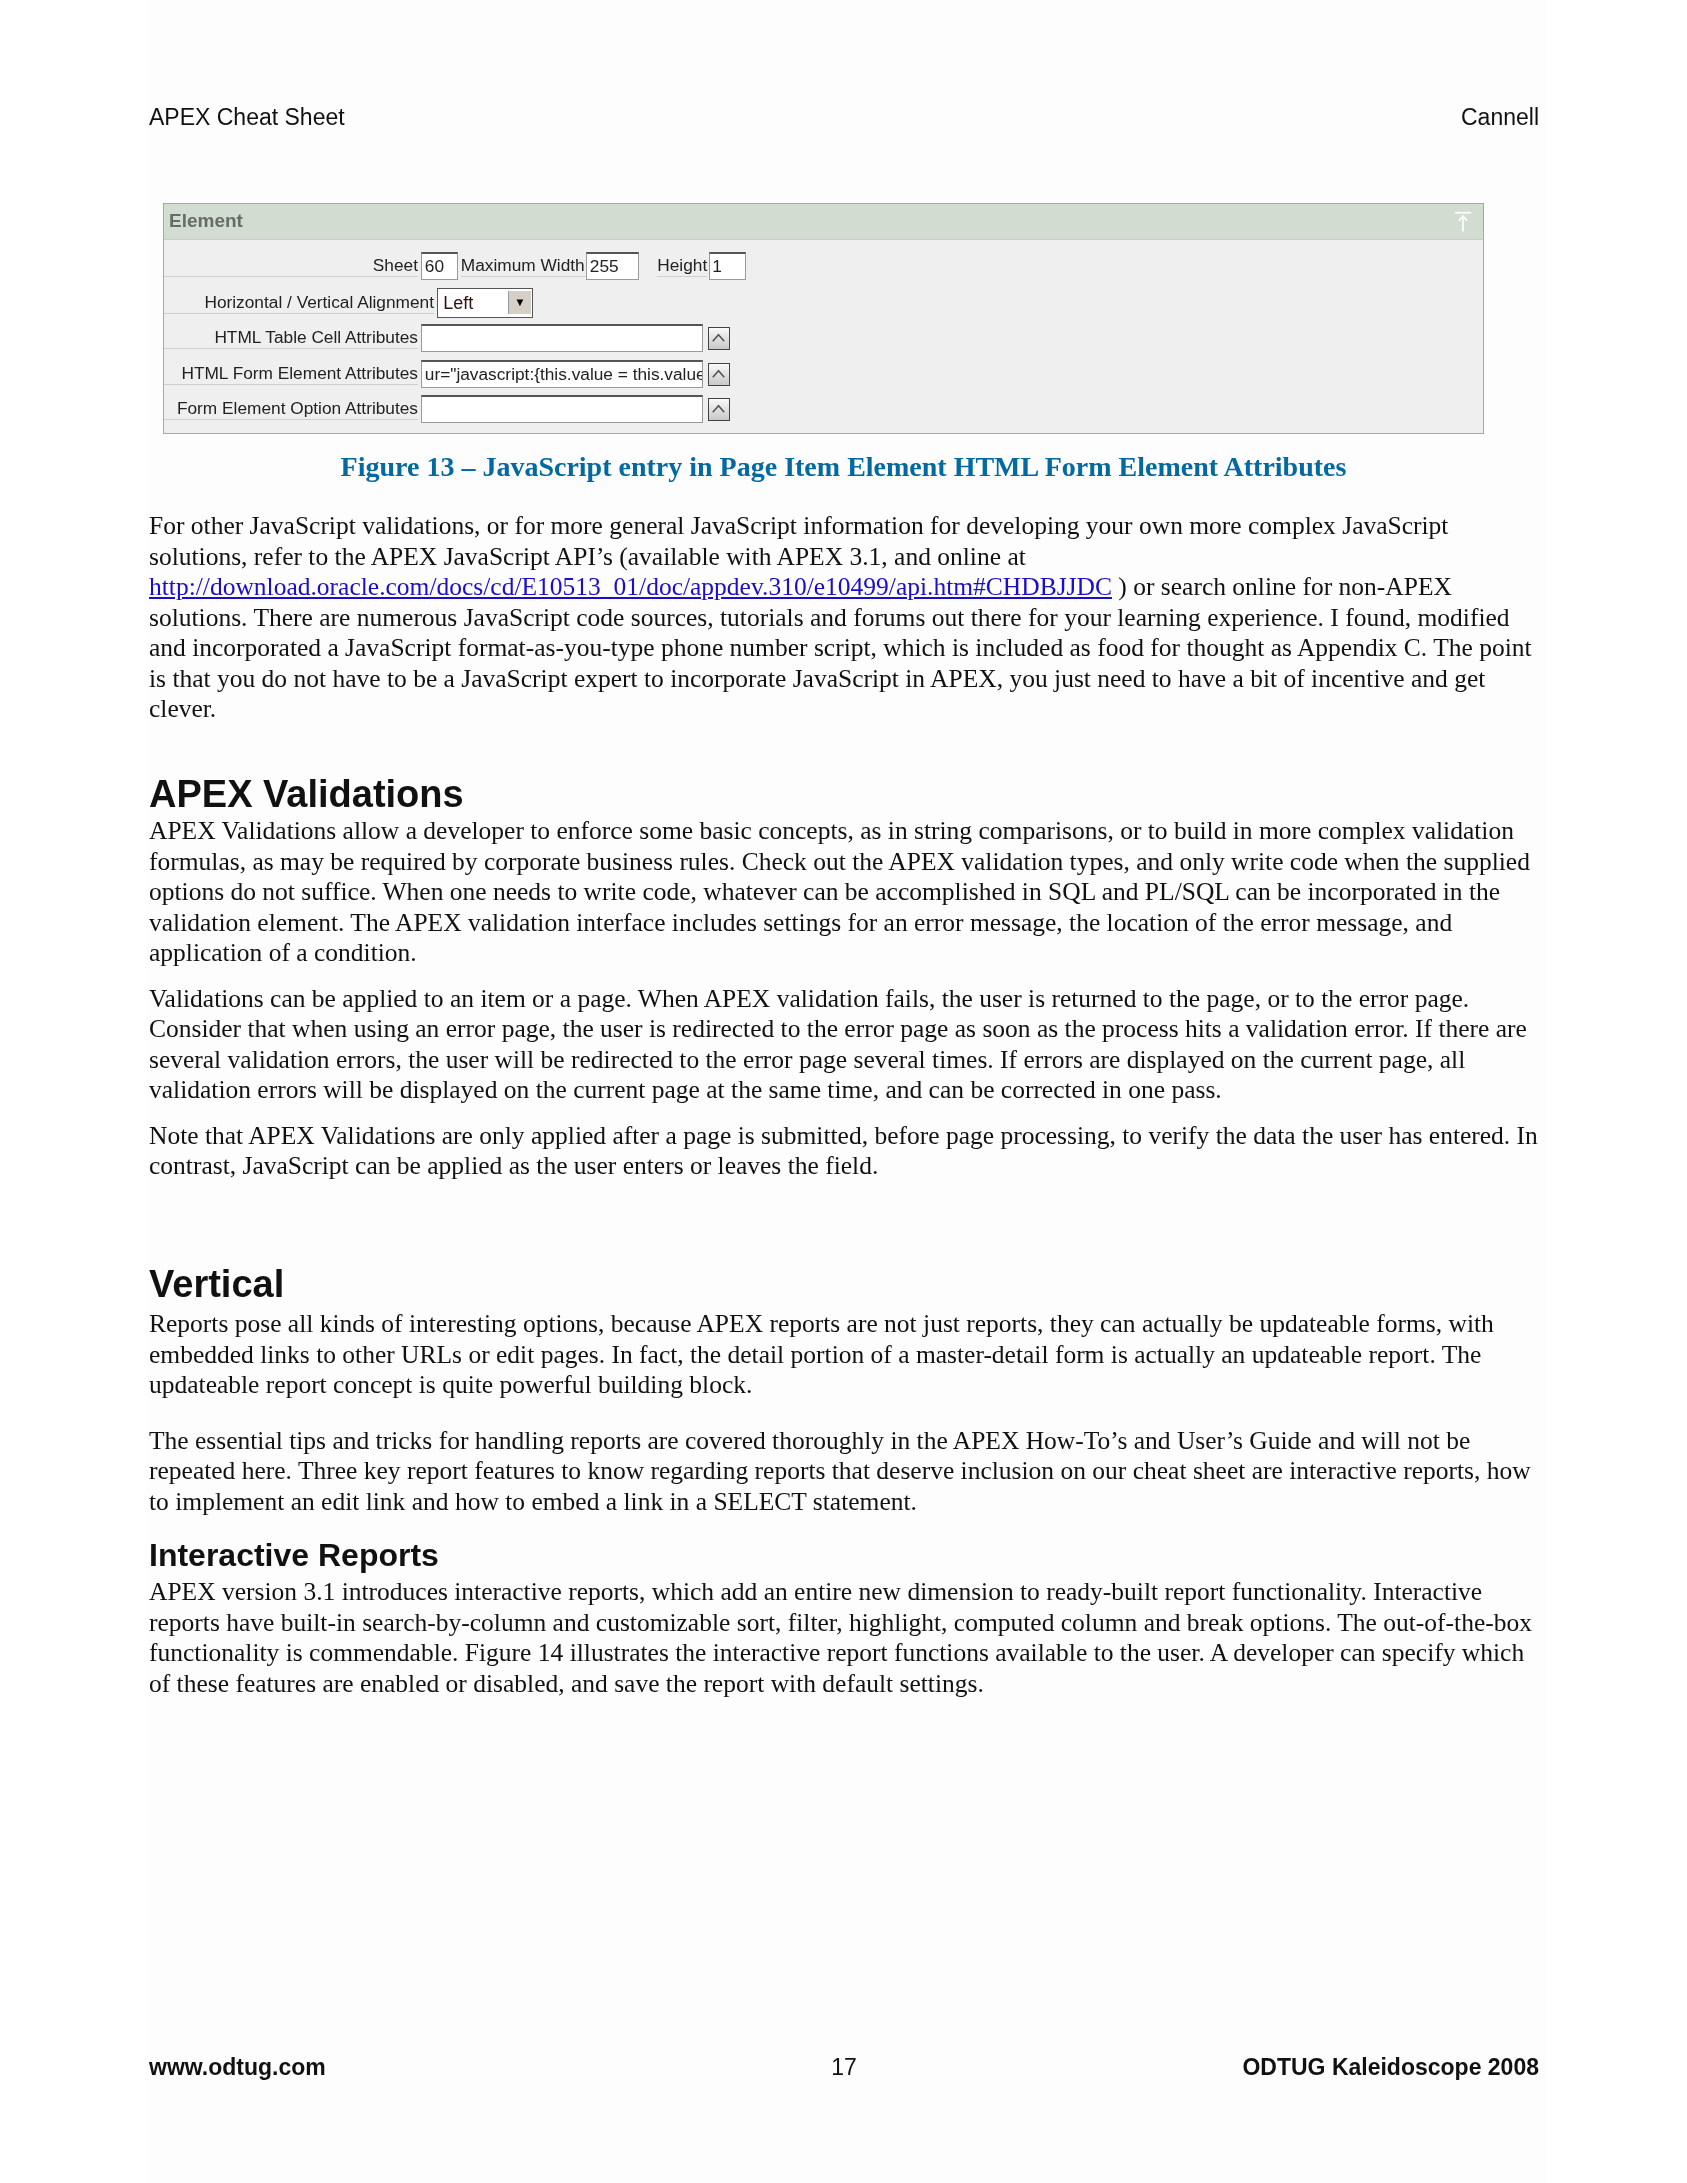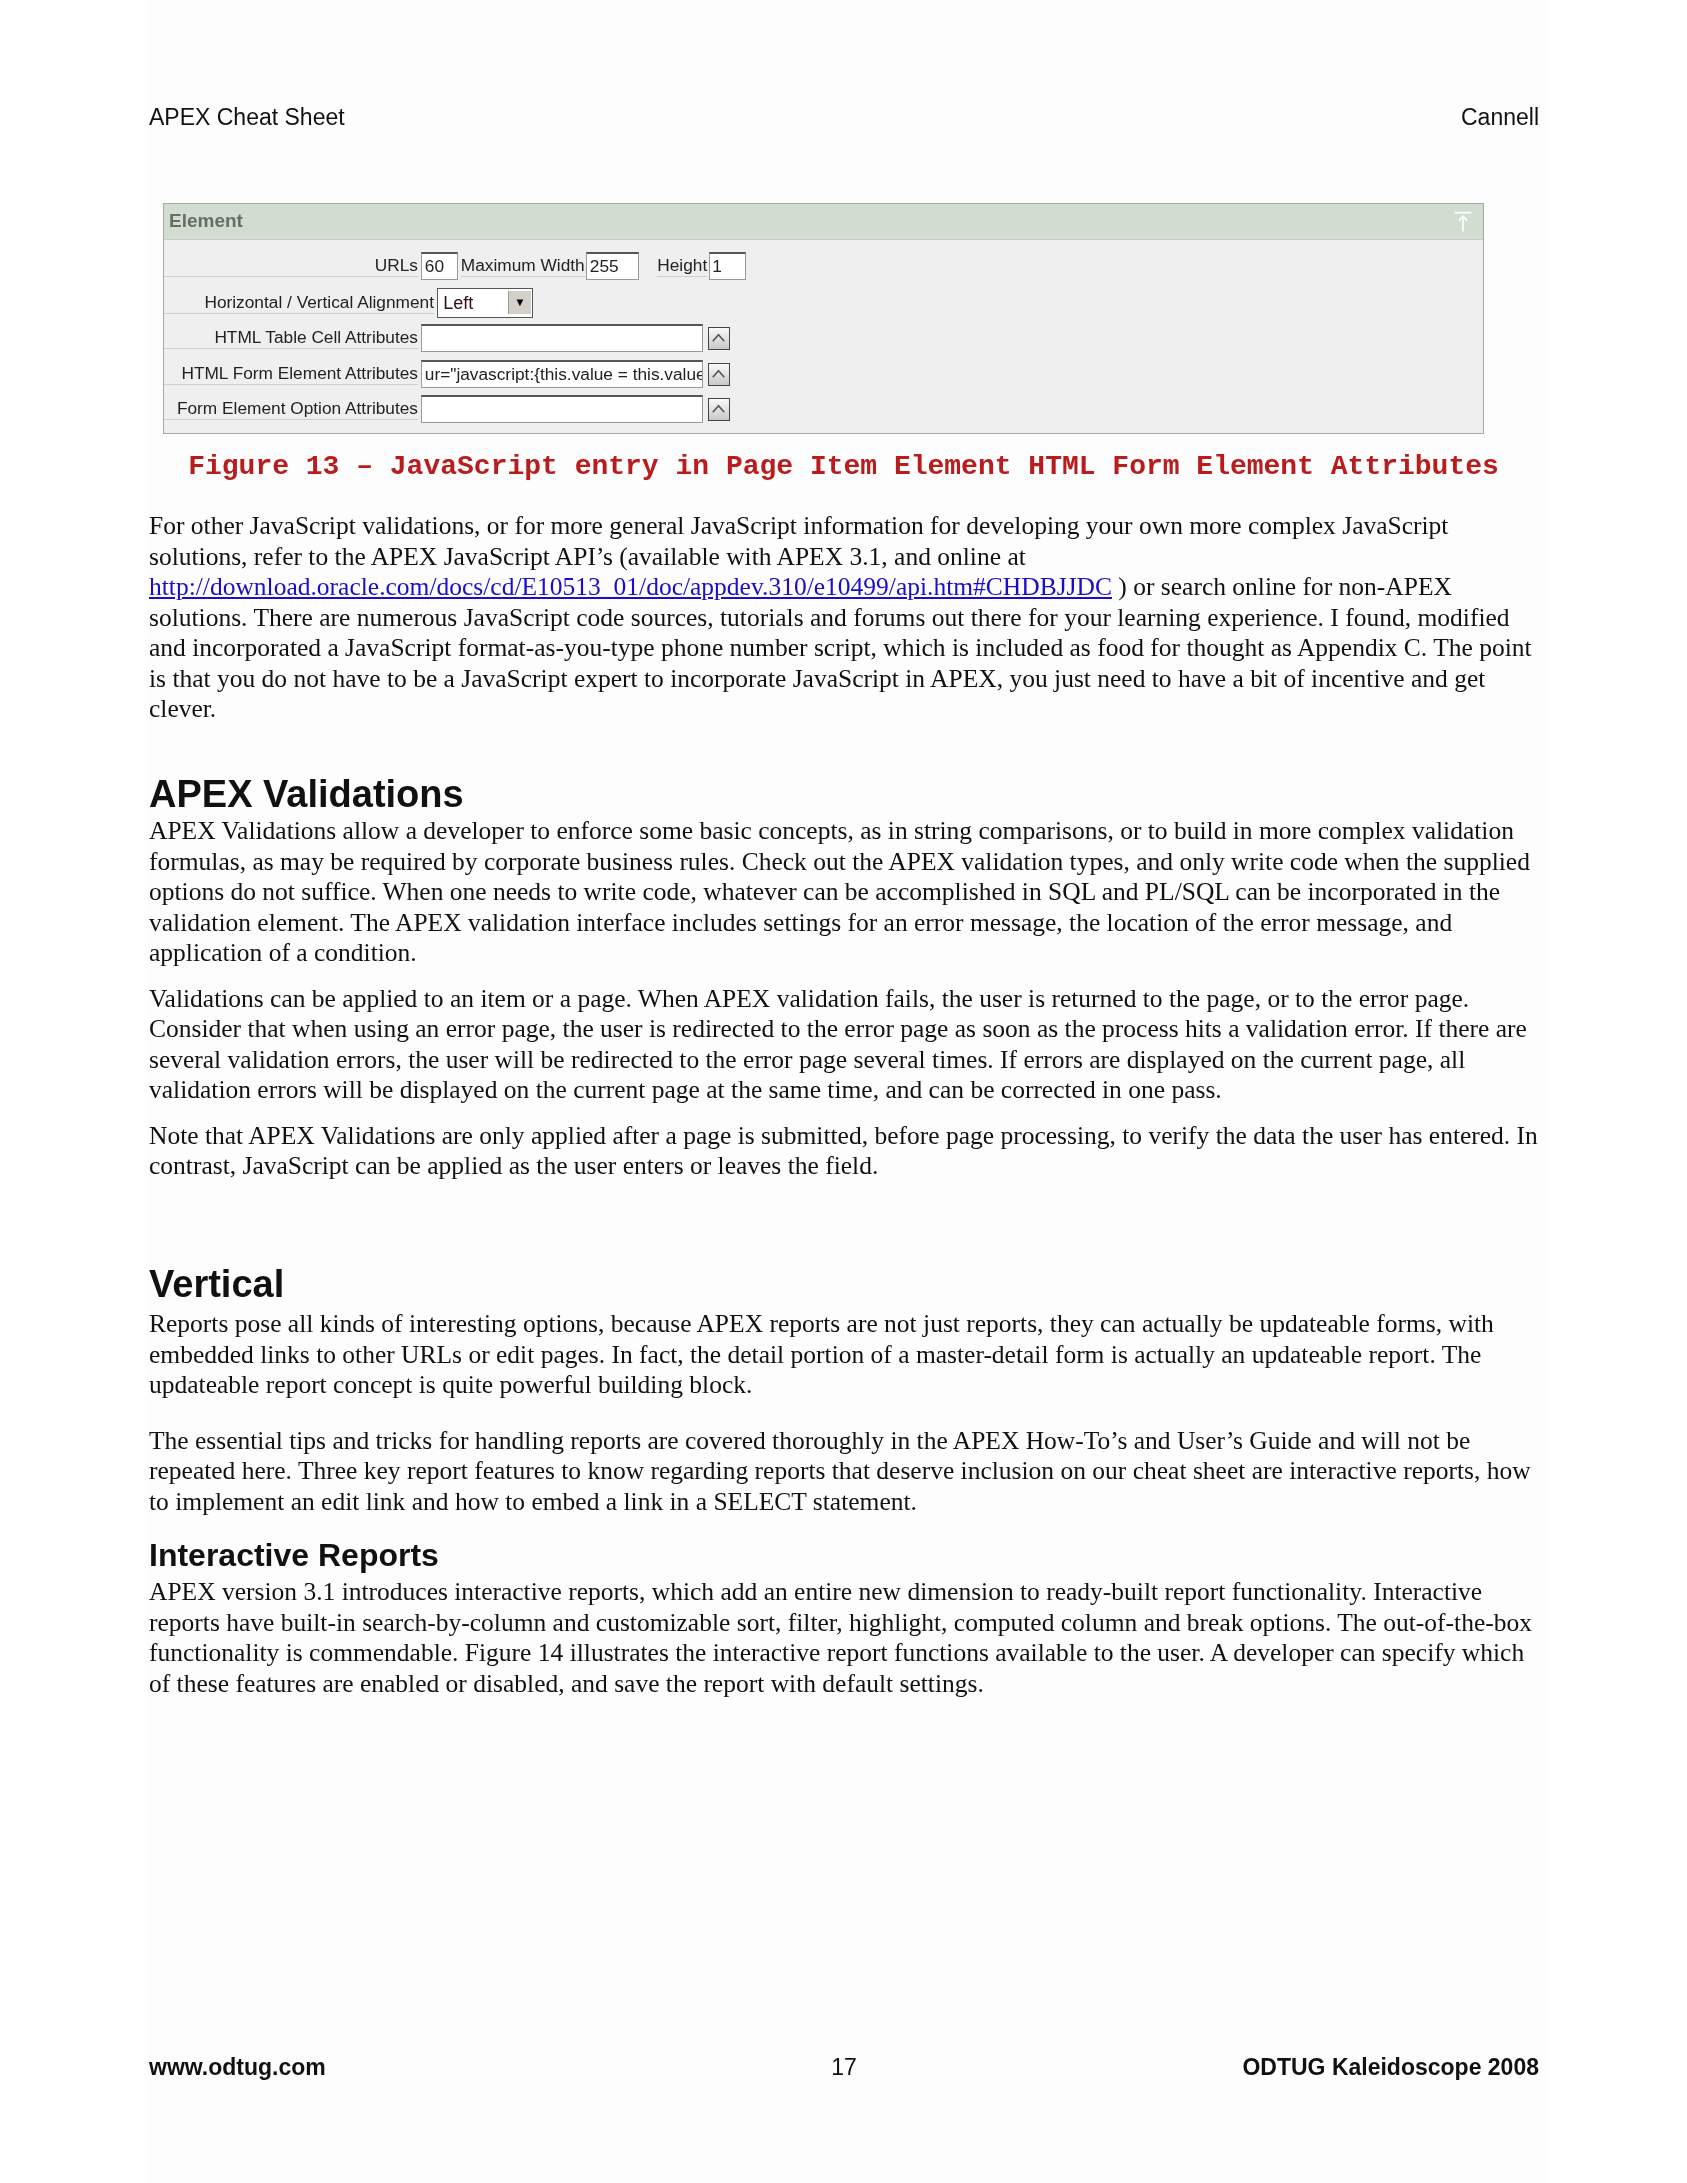--- a/index.html
+++ b/index.html
@@ -43,21 +43,21 @@
   .sel-arrow {
     position:absolute; right:1.6px; top:1.6px; width:21.4px; height:23px; background:#d4d0c8;
     border-left:0.8px solid #999; display:flex; align-items:center; justify-content:center; font-size:11.5px; color:#000;
   }
   .expand-btn {
     width: 21.4px; height: 23px; border: 1.6px solid #444; background: linear-gradient(#fafafa,#c8c8c8);
     box-sizing: border-box; display:flex; align-items:center; justify-content:center; margin-left: 5px;
   }
   .caption {
     position: absolute; top: 451px; left: 0; width: 1687px; text-align: center;
-    font-family: Liberation Mono, monospace; font-weight: bold; font-size: 28px; color: #b91c1c;
+    font-family: Liberation Serif, serif; font-weight: bold; font-size: 28px; color: #0369a1;
   }
   .body-text {
     position: absolute; left: 149px; width: 1392px;
     font-family: "Liberation Serif", serif; font-size: 25.5px; line-height: 30.5px; color: #111;
   }
   .body-text p { margin: 0; }
   .link { color: #1a0dcc; text-decoration: underline; }
   .h1 {
     position: absolute; left: 149px; font-family: "Liberation Sans", sans-serif;
     font-weight: bold; font-size: 38px; color: #111; margin: 0;
@@ -91,21 +91,21 @@
     <span class="panel-top-icon">
       <svg width="18" height="21.4" viewBox="0 0 22 26">
           <line x1="1" y1="2" x2="21" y2="2" stroke="#fff" stroke-width="2"></line>
           <line x1="11" y1="6" x2="11" y2="25" stroke="#fff" stroke-width="2"></line>
           <polyline points="6,12 11,6 16,12" fill="none" stroke="#fff" stroke-width="2"></polyline>
         </svg>
     </span>
   </div>
 
   <div class="frow" style="left:0; top:48px;">
-    <span class="flabel" style="width:254px;">URLs</span>
+    <span class="flabel" style="width:254px;">Sheet</span>
     <span class="finput" style="width:37px; margin-left:3.3px;">60</span>
     <span class="flabel" style="margin-left:2.5px;">Maximum Width</span>
     <span class="finput" style="width:53px; margin-left:1.6px;">255</span>
     <span class="flabel" style="margin-left:18px;">Height</span>
     <span class="finput" style="width:37px; margin-left:1.6px;">1</span>
   </div>
 
   <div class="frow" style="left:0; top:84px;">
     <span class="flabel" style="width:254px;padding-left:16px;">Horizontal / Vertical Alignment</span>
     <span class="fselect" style="width:96px; margin-left:3.3px;">

